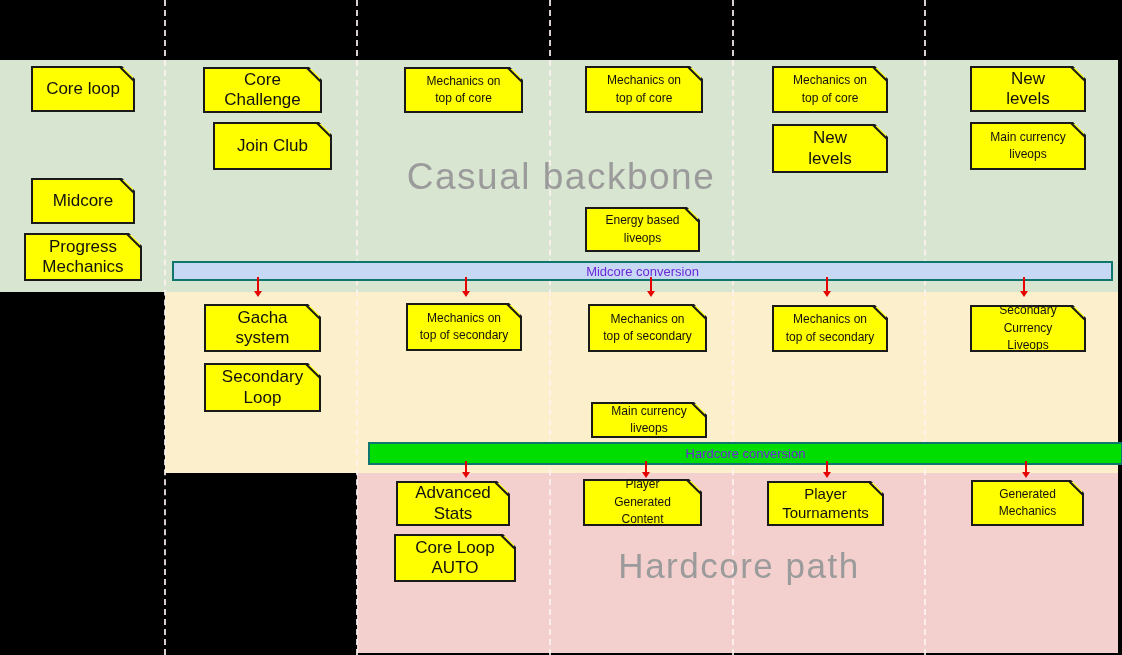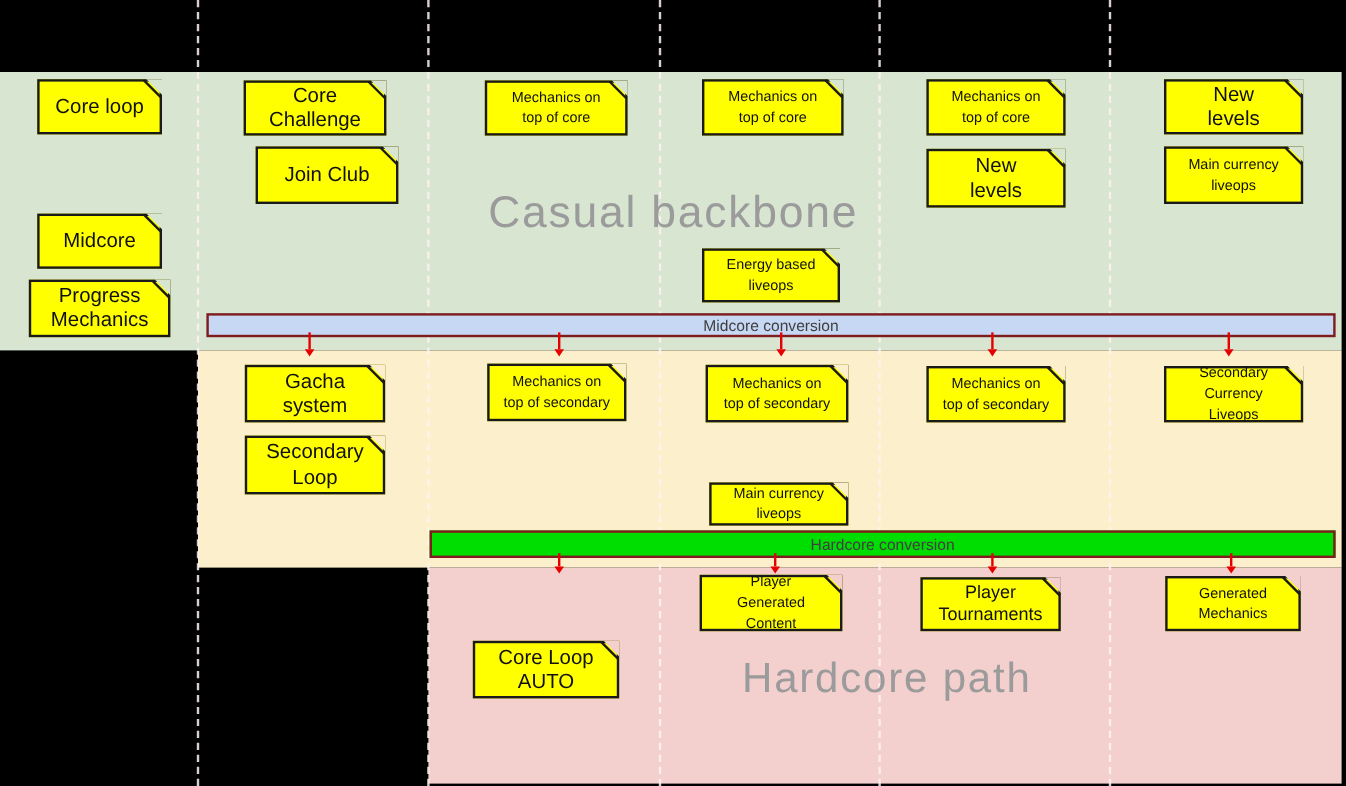--- a/index.html
+++ b/index.html
@@ -22,26 +22,26 @@
   .band-title {
     position:absolute; z-index:3; transform:translateX(-50%);
     color:var(--title-text); letter-spacing:1.5px; white-space:nowrap;
     font-weight:400;
   }
   #title-casual   { left:561px; top:156px; font-size:37px; }
   #title-midcore  { left:644px; top:360px; font-size:35px; }
   #title-hardcore { left:739px; top:546px; font-size:35px; }
 
   .conv-bar {
-    position:absolute; z-index:3; border:2px solid #7f1d1d;
+    position:absolute; z-index:3; border:2px solid #0f766e;
     display:flex; align-items:center; justify-content:center;
-    font-size:13px; color:#404040;
+    font-size:13px; color:#6d28d9;
   }
   #bar-midcore  { left:172px; top:261px; width:937px; height:16px; background:var(--midcore-bar); }
-  #bar-hardcore { left:358px; top:442px; width:751px; height:19px; background:var(--hardcore-bar); }
+  #bar-hardcore { left:368px; top:442px; width:751px; height:19px; background:var(--hardcore-bar); }
 
   .down-arrow { position:absolute; width:2px; background:var(--arrow); z-index:3; }
   .down-arrow::after {
     content:''; position:absolute; left:-3px; bottom:-6px;
     border:4px solid transparent; border-bottom:none; border-top:6px solid var(--arrow);
   }
 
   .note {
     position:absolute; z-index:4; background:var(--note-fill);
     border:2px solid #1a1a1a; color:#111;
@@ -162,20 +162,24 @@
     </div>
     <div class="note S" style="left: 970px; top: 305px; width: 112px; height: 43px; --band: #fcf0cc;">
       <span>Secondary
 Currency
 Liveops</span>
     </div>
     <div class="note S" style="left: 591px; top: 402px; width: 112px; height: 32px; --band: #fcf0cc;">
       <span>Main currency
 liveops</span>
     </div>
+    <div class="note L" style="left: 396px; top: 481px; width: 110px; height: 41px; --band: #f3cfcd;">
+      <span>Advanced
+Stats</span>
+    </div>
     <div class="note L" style="left: 394px; top: 534px; width: 118px; height: 44px; --band: #f3cfcd;">
       <span>Core Loop
 AUTO</span>
     </div>
     <div class="note S" style="left: 583px; top: 479px; width: 115px; height: 43px; --band: #f3cfcd;">
       <span>Player
 Generated
 Content</span>
     </div>
     <div class="note M" style="left: 767px; top: 481px; width: 113px; height: 41px; --band: #f3cfcd;">

